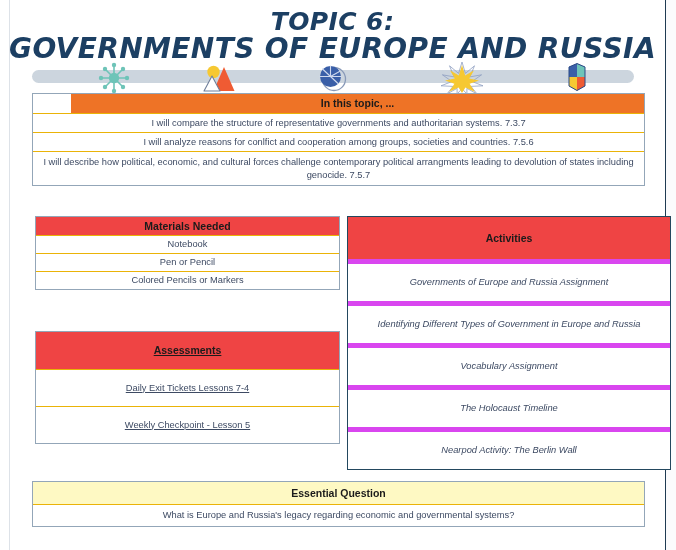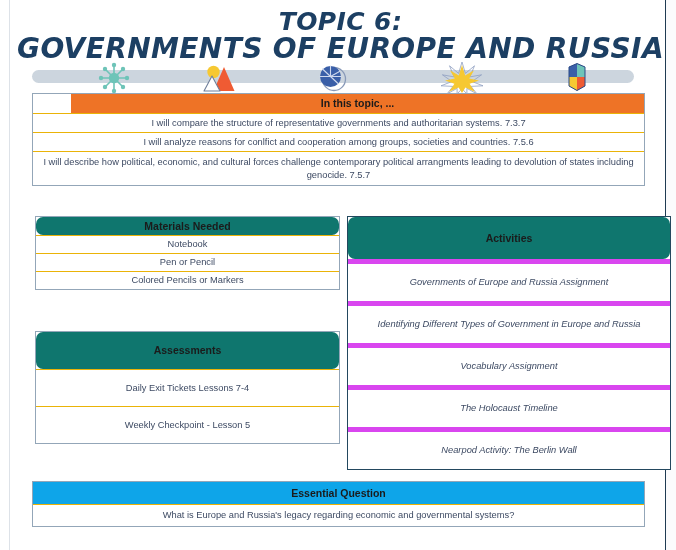--- a/index.html
+++ b/index.html
@@ -48,21 +48,20 @@
     background: #dde2e8;
   }
 
   
   .header {
     position: absolute;
     left: 0;
     top: 0;
     width: 665px;
     text-align: center;
-    padding-left: 8px;
   }
   .title {
     margin: 0;
     padding-top: 9px;
     color: #1c3f63;
     font-family: "DejaVu Sans", sans-serif;
     font-weight: bold;
     font-style: italic;
     font-size: 28px;
     line-height: 1.02;
@@ -121,38 +120,38 @@
   }
 
   
   .b-grey { border: 1px solid #93a6b8; }
   .b-grey .row + .row { border-top: 1px solid #eab308; }
   .b-navy { border: 1px solid #23485e; }
   .b-navy .row + .row { border-top: 5px solid #d946ef; font-style: italic; }
 
   
   .fill-orange { background: #ee7326; margin-left: 38px; }
-  .fill-yellow { background: #0f766e; border-radius: 7px; }
-  .fill-teal   { background: #0ea5e9; }
+  .fill-yellow { background: #ef4444; }
+  .fill-teal   { background: #fef9c3; }
 
   
   #topic-table { left: 32px; top: 93px; width: 613px; }
   #topic-table .hdr { height: 18px; }
   #topic-table .row { min-height: 19px; }
   #topic-table .row.tall { min-height: 34px; }
 
   
   #materials-table { left: 35px; top: 216px; width: 305px; }
   #materials-table .hdr { height: 20px; }
   #materials-table .row { height: 18px; }
 
   
   #assessments-table { left: 35px; top: 331px; width: 305px; }
   #assessments-table .hdr { height: 34px; }
-  #assessments-table .row { height: 37px; }
+  #assessments-table .row { height: 37px; text-decoration: underline; }
 
   
   #activities-table { left: 347px; top: 216px; width: 324px; }
   #activities-table .hdr { height: 38px; }
   #activities-table .row { height: 42px; }
 
   
   #eq-table { left: 32px; top: 481px; width: 613px; }
   #eq-table .hdr { height: 21px; }
   #eq-table .row { height: 22px; }

